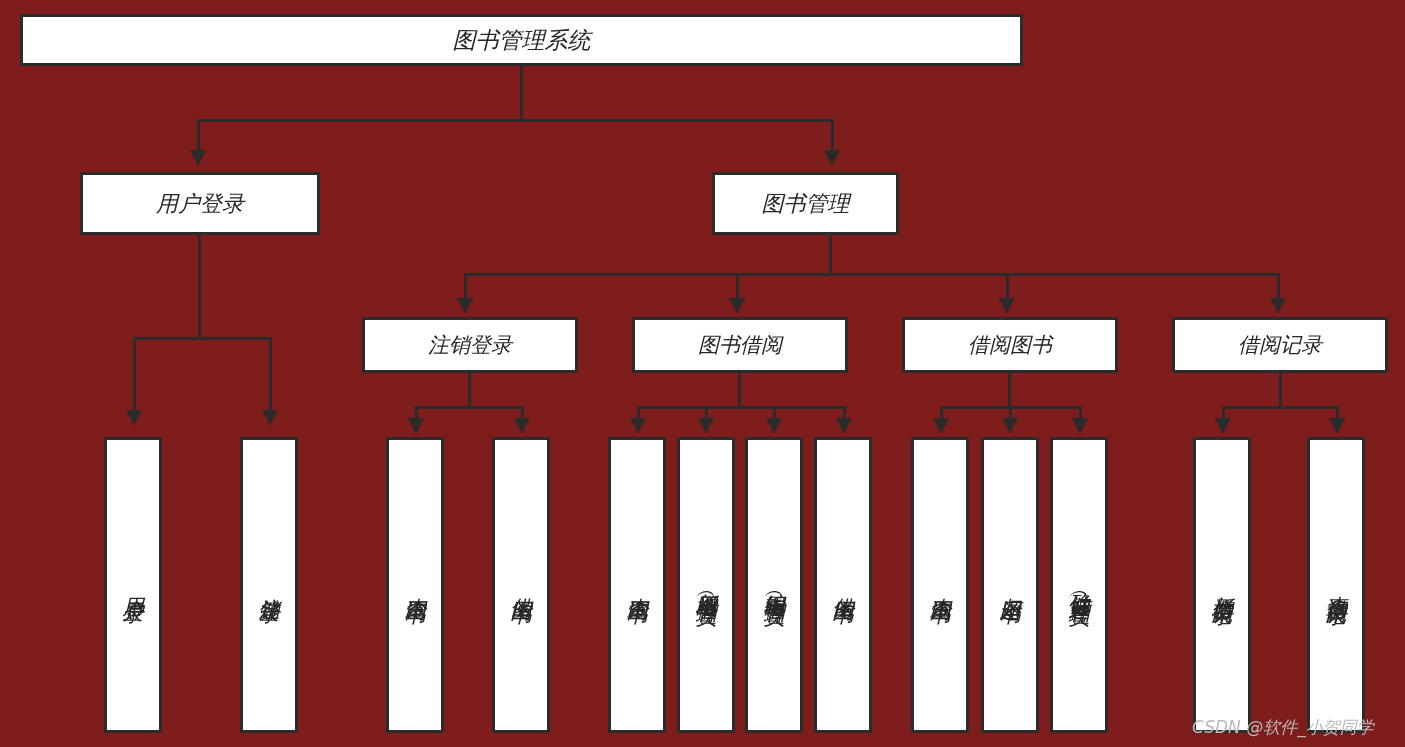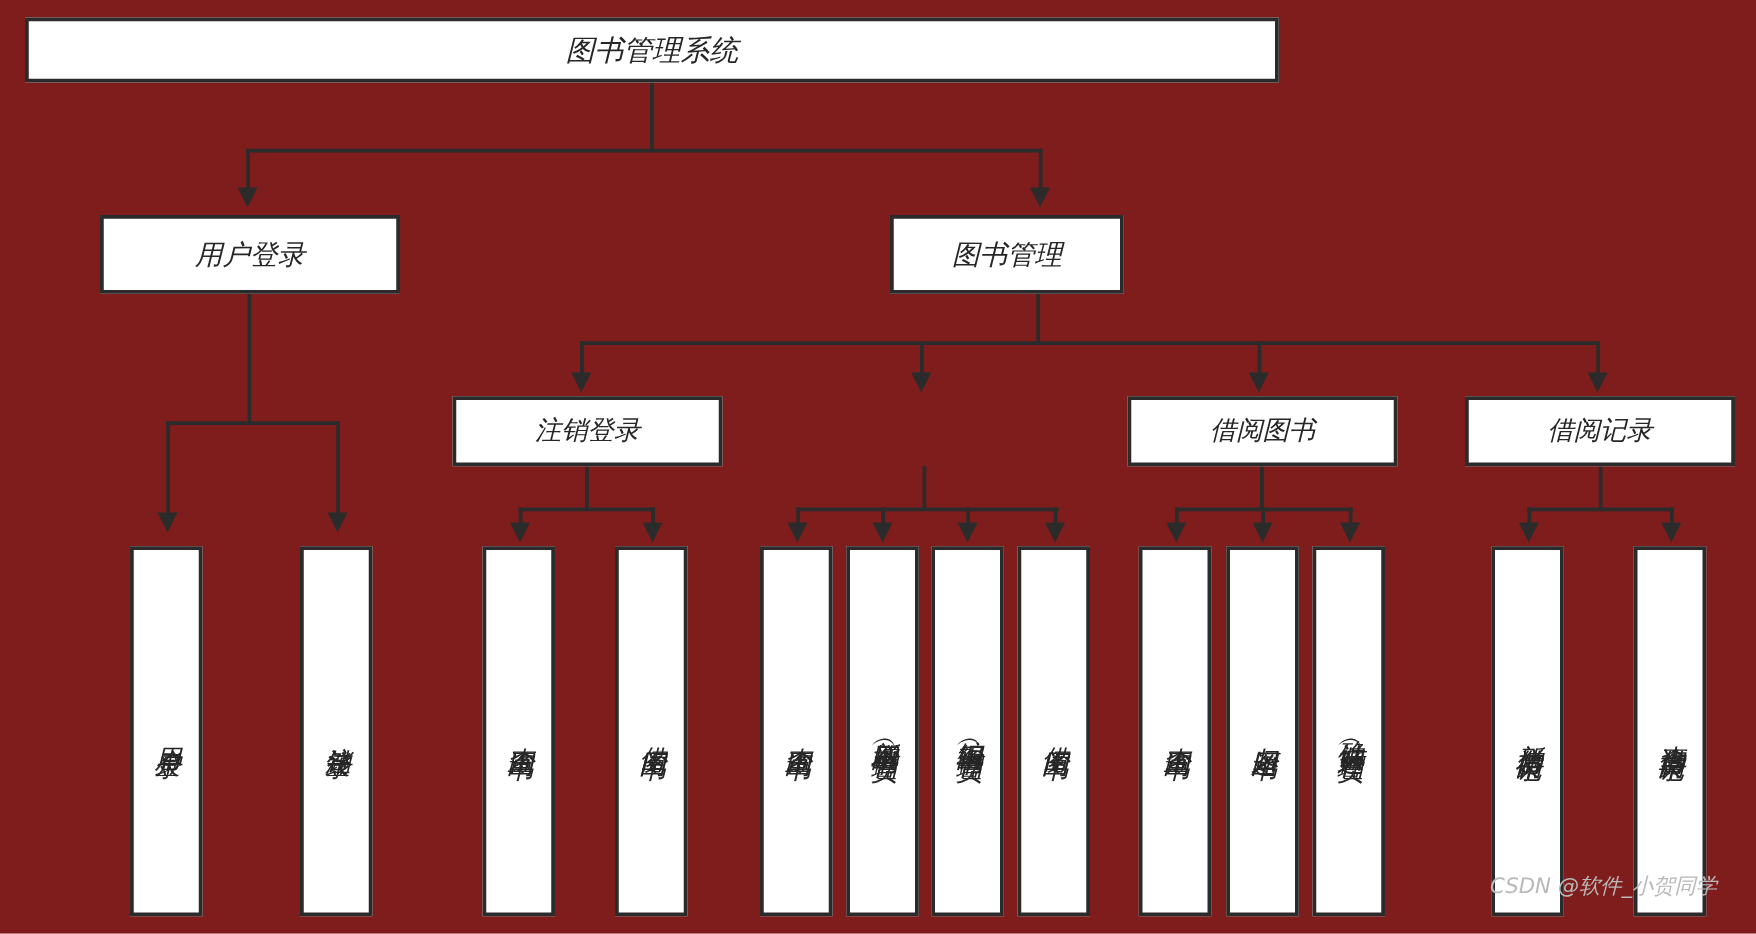--- a/index.html
+++ b/index.html
@@ -122,20 +122,23 @@
   <div class="edge v" style="left:736px; top:273px; height:28px;"></div>
   <div class="arrow" style="left:729px; top:298px;"></div>
   <div class="edge v" style="left:1006px; top:273px; height:28px;"></div>
   <div class="arrow" style="left:999px; top:298px;"></div>
   <div class="edge v" style="left:1277px; top:273px; height:28px;"></div>
   <div class="arrow" style="left:1270px; top:298px;"></div>
 
   <div class="node lvl3" style="left:362px; top:317px; width:216px; height:56px;">
     <span class="label">注销登录</span>
   </div>
+  <div class="node lvl3" style="left:632px; top:317px; width:216px; height:56px;">
+    <span class="label">图书借阅</span>
+  </div>
   <div class="node lvl3" style="left:902px; top:317px; width:216px; height:56px;">
     <span class="label">借阅图书</span>
   </div>
   <div class="node lvl3" style="left:1172px; top:317px; width:216px; height:56px;">
     <span class="label">借阅记录</span>
   </div>
 
   <div class="edge v" style="left:468px; top:373px; height:35px;"></div>
   <div class="edge h" style="left:415px; top:406px; width:109px;"></div>
   <div class="edge v" style="left:415px; top:406px; height:14px;"></div>
@@ -207,15 +210,15 @@
     <span class="label">确认归还（管理员）</span>
   </div>
 
   <div class="node leaf" style="left:1193px; top:437px; width:58px; height:296px;">
     <span class="label">新增借阅记录</span>
   </div>
   <div class="node leaf" style="left:1307px; top:437px; width:58px; height:296px;">
     <span class="label">查询借阅记录</span>
   </div>
 
-  <div id="watermark" style="left:1192px; top:697px;">CSDN @软件_小贺同学</div>
+  <div id="watermark" style="left:1192px; top:716px;">CSDN @软件_小贺同学</div>
 
 </div>
 
 </body></html>

